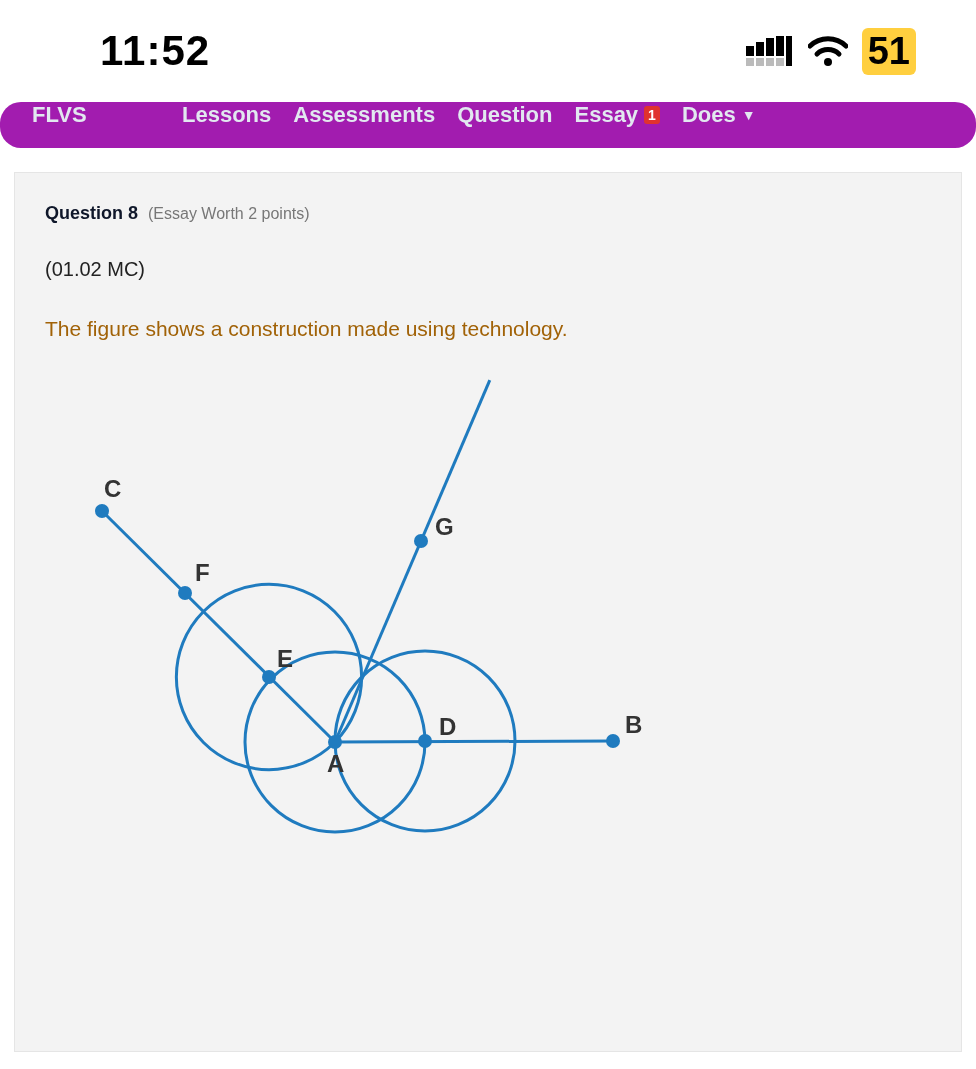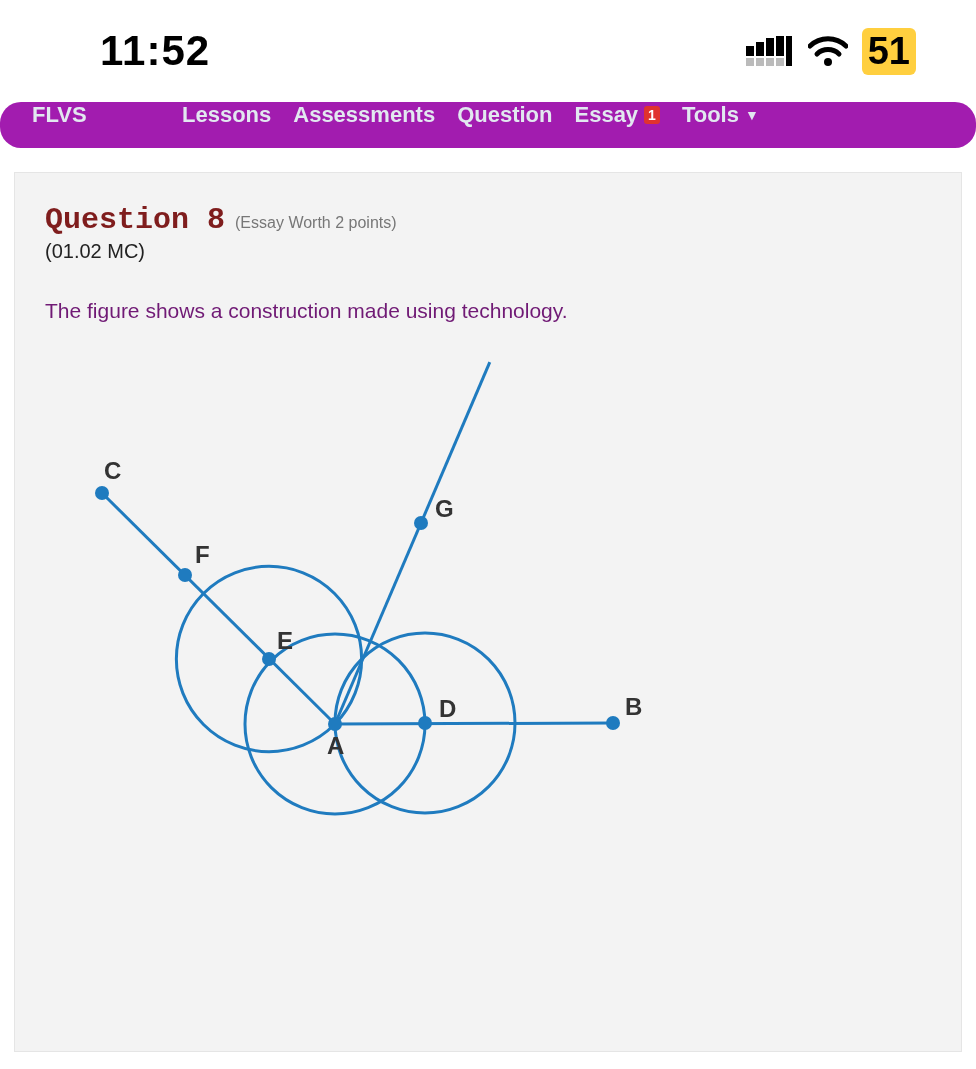--- a/index.html
+++ b/index.html
@@ -10,24 +10,24 @@
   .battery-badge { background: #ffcf3f; border-radius: 6px; padding: 2px 6px; font-size: 38px; font-weight: 700; display:flex; align-items:flex-end; }
   .nav-bar { height: 46px; background: #a21caf; color: #e2e8f0; display: flex; align-items: flex-start; padding: 0 18px 0 32px; font-size: 22px; font-weight: 700; overflow:hidden;border-radius:21px; }
   .nav-brand { flex: 0 0 150px; }
   .nav-items { display: flex; gap: 22px; align-items: center; }
   .nav-item { white-space: nowrap; display:flex; align-items:center; gap:6px; }
   .email-badge { background: #e0322f; color: #fff; font-size: 14px; border-radius: 3px; padding: 0 4px; line-height: 18px; }
   .dropdown-caret { font-size: 14px; }
   .content-wrap { padding: 24px 14px 0 14px; }
   .card { background: #f3f3f3; border: 1px solid #e5e5e5; padding: 30px 30px 30px 30px; min-height: 880px; }
   .q-line { display:flex; align-items: baseline; gap: 10px; }
-  .q-title { font-size: 30px; font-weight: 800; color: #7f1d1d; font-family: Liberation Mono, monospace; }
+  .q-title { font-size: 18px; font-weight: 800; color: #0f172a; }
   .q-sub { font-size: 16px; color: #777; }
-  .q-code { margin-top: 3px; font-size: 20px; color: #222; }
-  .q-prompt { margin-top: 32px; font-size: 21px; color: #701a75; line-height: 1.5; }
+  .q-code { margin-top: 34px; font-size: 20px; color: #222; }
+  .q-prompt { margin-top: 32px; font-size: 21px; color: #a16207; line-height: 1.5; }
   .figure-box { margin-top: 24px; margin-bottom: 30px; }
   svg { display:block; }
   .pt-label { font-family: Arial, sans-serif; font-size: 24px; font-weight: 700; fill: #333; }
 </style>
 </head>
 <body>
 
 <div class="status-bar">
   <div class="status-time">11:52</div>
   <div class="status-right">
@@ -61,21 +61,21 @@
   <div class="nav-brand">FLVS</div>
   <div class="nav-items">
     <div class="nav-item">Lessons</div>
     <div class="nav-item">Assessments</div>
     <div class="nav-item">Question</div>
     <div class="nav-item">
       <span>Essay</span>
       <span class="email-badge">1</span>
     </div>
     <div class="nav-item">
-      <span>Tools</span>
+      <span>Does</span>
       <span class="dropdown-caret">▼</span>
     </div>
   </div>
 </div>
 
 <div class="content-wrap">
   <div class="card">
     <div class="q-line">
       <span class="q-title">Question 8</span>
       <span class="q-sub">(Essay Worth 2 points)</span>

